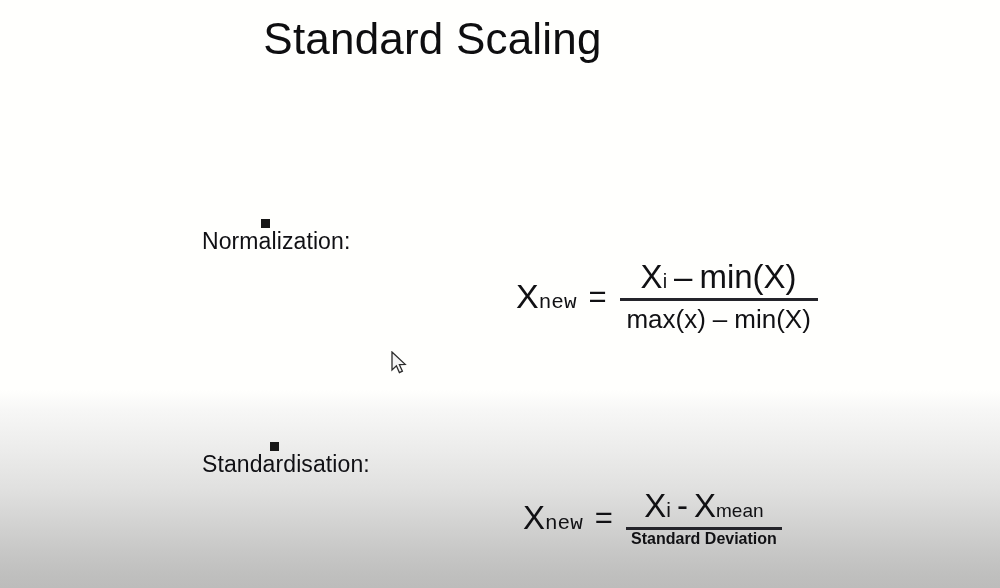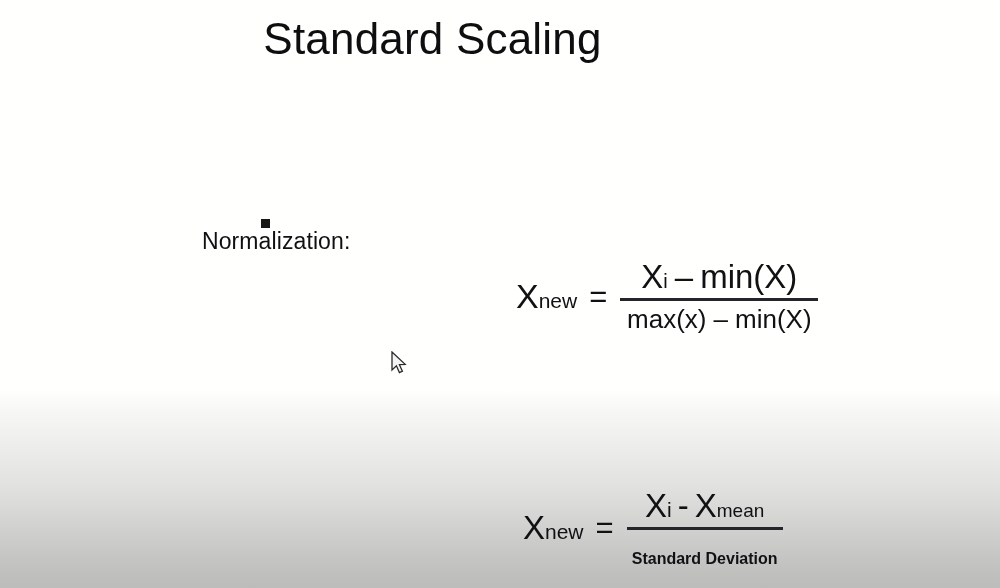--- a/index.html
+++ b/index.html
@@ -79,20 +79,21 @@
   .eq-lhs {
     font-size: 34px;
     font-weight: 400;
     white-space: nowrap;
     display: flex;
     align-items: baseline;
   }
   .eq-lhs .sub {
     font-size: 21px;
     font-weight: 400;
+    font-family: Liberation Mono, monospace;
   }
   .eq-equals {
     font-size: 31px;
     margin: 0 13px 0 12px;
     font-weight: 400;
   }
   .fraction {
     display: flex;
     flex-direction: column;
     align-items: center;
@@ -122,21 +123,21 @@
   #equation-normalization .denominator { font-size: 26px; }
   #equation-normalization .frac-bar { width: 198px; }
 
   
   #equation-standardisation { left: 523px; top: 487px; }
   #equation-standardisation .numerator { font-size: 33px; }
   #equation-standardisation .numerator .sub { font-size: 21px; }
   #equation-standardisation .denominator {
     font-size: 16px;
     font-weight: bold;
-    padding-top: 20px;
+    padding-top: 0;
   }
   #equation-standardisation .frac-bar { width: 156px; height: 3px; }
   #equation-standardisation .eq-lhs { font-size: 33px; }
   #equation-standardisation .eq-lhs .sub { font-size: 21px; }
 
   .op { margin: 0 7px; }
   .op-tight { margin: 0 6px; }
 
   
   #mouse-cursor {
@@ -175,20 +176,24 @@
       </span>
       <span class="frac-bar"></span>
       <span class="denominator">
         <span>max(x)</span>
         <span class="op">–</span>
         <span>min(X)</span>
       </span>
     </span>
   </div>
 
+  <div class="bullet-row" id="bullet-standardisation">
+    <span class="bullet-marker"></span>
+    <span class="bullet-label">Standardisation:</span>
+  </div>
 
   <div class="equation" id="equation-standardisation">
     <span class="eq-lhs">
       <span>X</span>
         <span class="sub">new</span>
     </span>
     <span class="eq-equals">=</span>
     <span class="fraction">
       <span class="numerator">
         <span>X</span>

